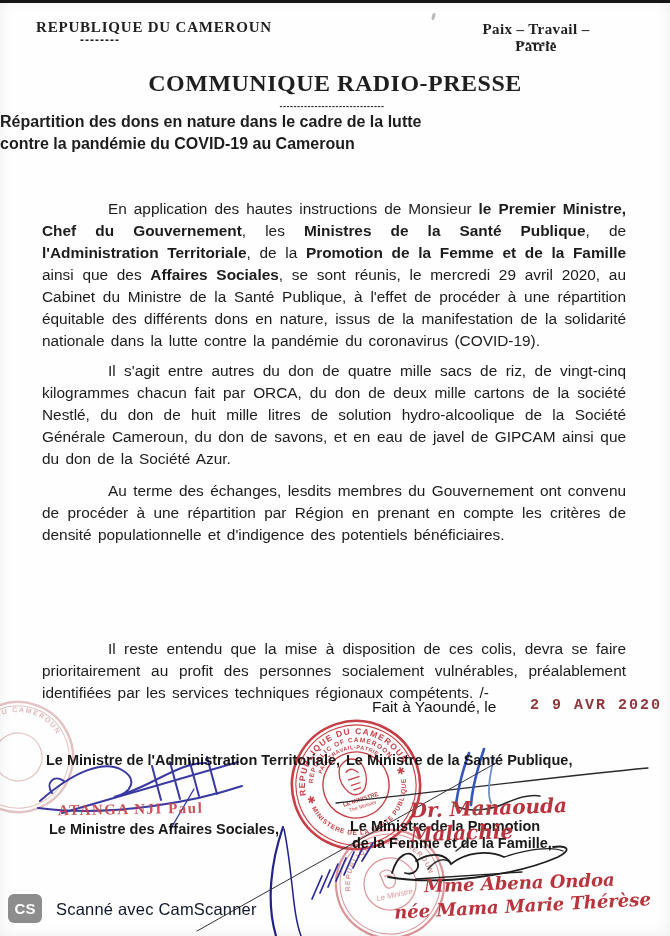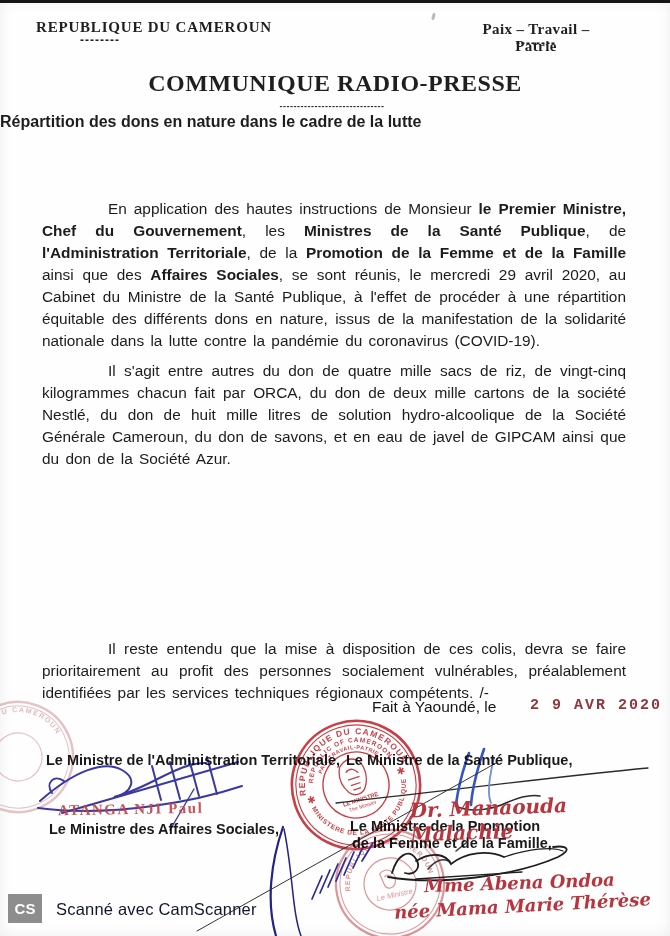--- a/index.html
+++ b/index.html
@@ -29,21 +29,21 @@
   .lab-social{left:49px;top:821px;}
   .lab-prom1{left:350px;top:818px;}
   .lab-prom2{left:352px;top:835px;}
   .stamp-name{font-family:"Liberation Serif",serif;font-weight:bold;color:#c4454b;z-index:6;}
   .name-admin{left:58px;top:801px;font-size:15px;letter-spacing:1.5px;opacity:.92;transform:rotate(-1deg);}
   .script-red{font-family:"DejaVu Serif",serif;font-style:italic;font-weight:bold;color:#b8353e;z-index:6;}
   .name-health{left:410px;top:794px;font-size:20px;transform:rotate(-2deg);}
   .name-prom1{left:424px;top:872px;font-size:18px;transform:rotate(-2deg);}
   .name-prom2{left:394px;top:895px;font-size:18px;transform:rotate(-3deg);}
   .ink-layer{left:0;top:0;z-index:5;pointer-events:none;mix-blend-mode:multiply;}
-  .cs-icon{left:8px;top:894px;width:34px;height:29px;background:#8d8d8d;border-radius:0;
+  .cs-icon{left:8px;top:894px;width:34px;height:29px;background:#8d8d8d;border-radius:6px;
            color:#ffffff;font-weight:bold;font-size:15px;text-align:center;line-height:29px;z-index:7;}
   .cs-text{left:56px;top:900px;font-size:16.5px;color:#0f172a;letter-spacing:.2px;z-index:7;}
   .speck{left:432px;top:13px;width:3px;height:7px;background:#8a8a8a;border-radius:2px;transform:rotate(15deg);opacity:.6;}
 </style>
 </head>
 <body>
 
 <div class="page">
 
   <div class="abs top-bar"></div>
@@ -51,26 +51,28 @@
 
   <div class="abs serifb hdr-title">REPUBLIQUE DU CAMEROUN</div>
   <div class="abs hdr-dots-l">--------</div>
   <div class="abs serifb hdr-motto">Paix – Travail – Patrie</div>
   <div class="abs hdr-dots-r">--------</div>
 
   <div class="abs serifb doc-title">COMMUNIQUE RADIO-PRESSE</div>
   <div class="abs title-rule">------------------------------</div>
   <div class="abs subtitle">
     <div>Répartition des dons en nature dans le cadre de la lutte</div>
+    <div>contre la pandémie du COVID-19 au Cameroun</div>
   </div>
 
   <p class="abs par ind" style="top:183px"><span>En application des hautes instructions de Monsieur </span><span class="b">le Premier Ministre, Chef du Gouvernement</span><span>, les </span><span class="b">Ministres de la Santé Publique</span><span>, de </span><span class="b">l'Administration Territoriale</span><span>, de la </span><span class="b">Promotion de la Femme et de la Famille</span><span> ainsi que des </span><span class="b">Affaires Sociales</span><span>, se sont réunis, le mercredi 29 avril 2020, au Cabinet du Ministre de la Santé Publique, à l'effet de procéder à une répartition équitable des différents dons en nature, issus de la manifestation de la solidarité nationale dans la lutte contre la pandémie du coronavirus (COVID-19).</span></p>
 
   <p class="abs par ind" style="top:345px">Il s'agit entre autres du don de quatre mille sacs de riz, de vingt-cinq kilogrammes chacun fait par ORCA, du don de deux mille cartons de la société Nestlé, du don de huit mille litres de solution hydro-alcoolique de la Société Générale Cameroun, du don de savons, et en eau de javel de GIPCAM ainsi que du don de la Société Azur.</p>
 
+  <p class="abs par ind" style="top:465px">Au terme des échanges, lesdits membres du Gouvernement ont convenu de procéder à une répartition par Région en prenant en compte les critères de densité populationnelle et d'indigence des potentiels bénéficiaires.</p>
 
 
   <p class="abs par ind" style="top:623px">Il reste entendu que la mise à disposition de ces colis, devra se faire prioritairement au profit des personnes socialement vulnérables, préalablement identifiées par les services techniques régionaux compétents. /-</p>
 
   <div class="abs closing">Fait à Yaoundé, le</div>
   <div class="abs date-stamp">2 9 AVR 2020</div>
 
   <div class="abs sig-label lab-admin">Le Ministre de l'Administration Territoriale,</div>
   <div class="abs sig-label lab-health">Le Ministre de la Santé Publique,</div>
   <div class="abs sig-label lab-social">Le Ministre des Affaires Sociales,</div>

